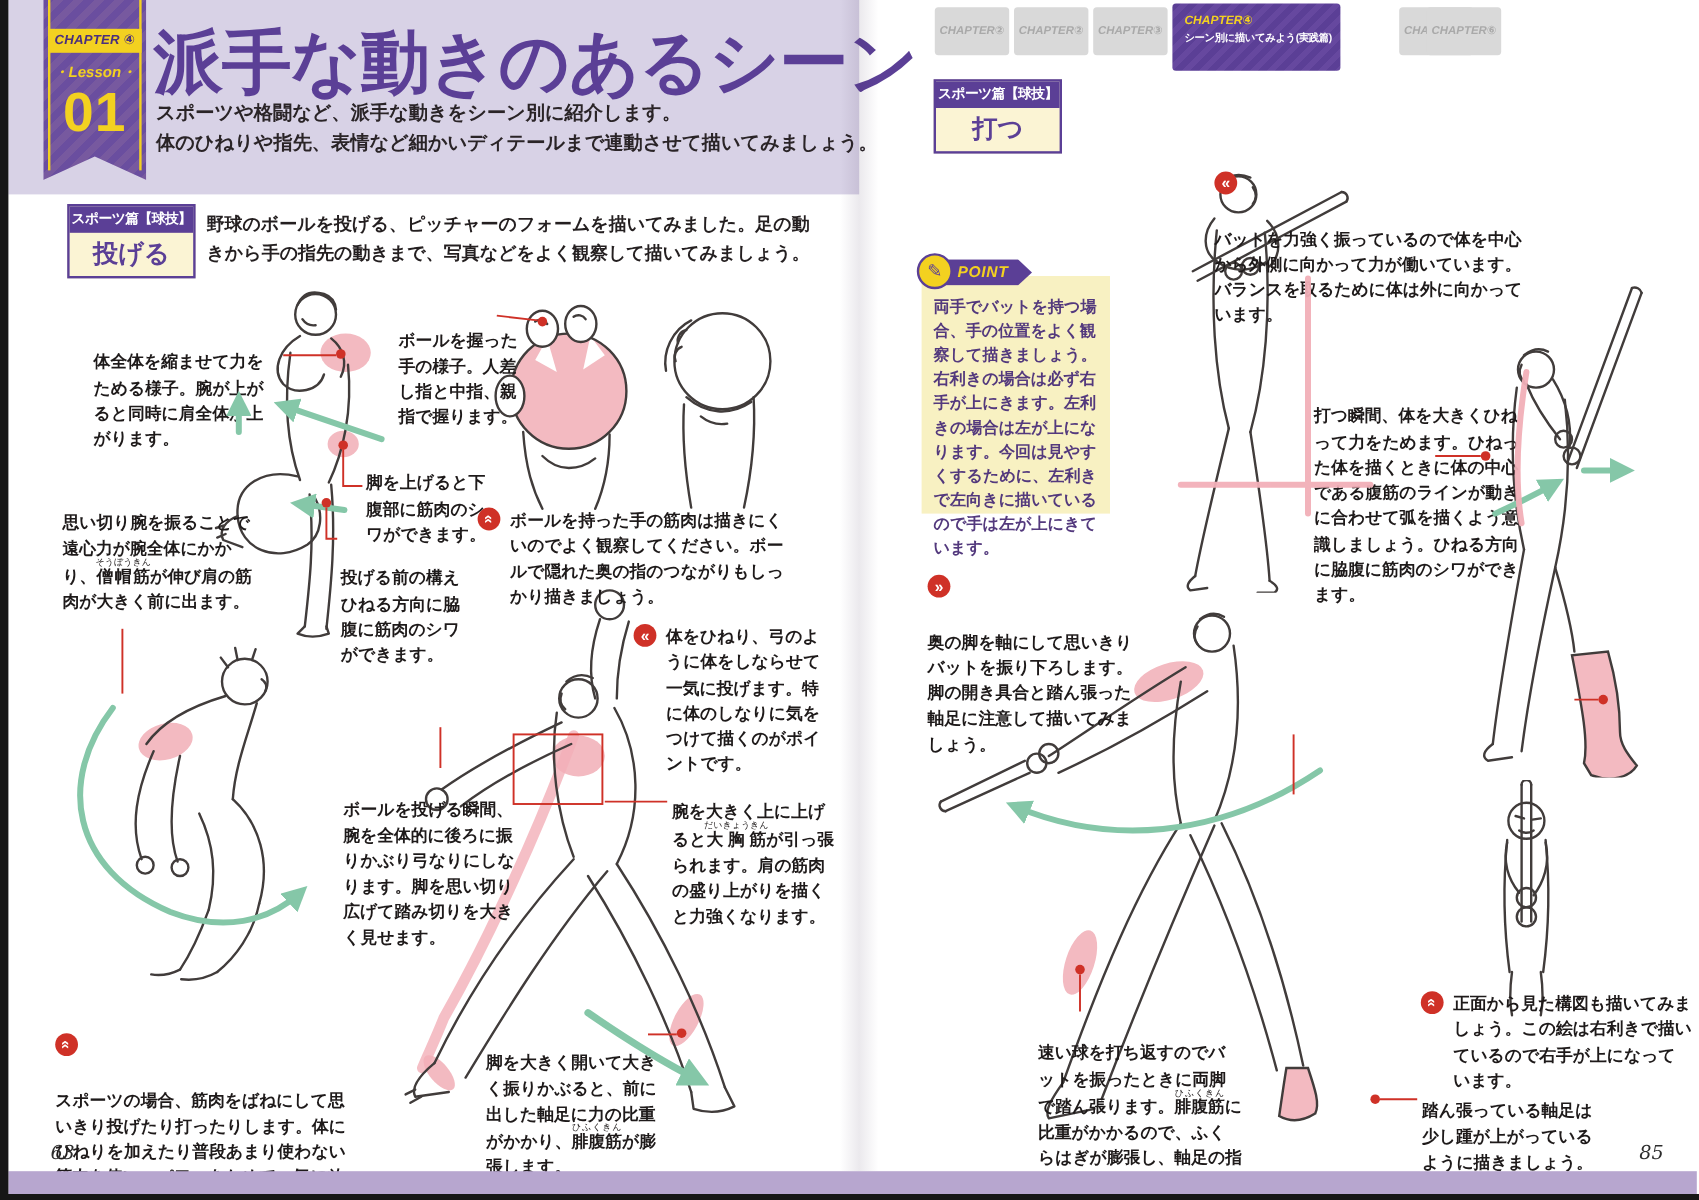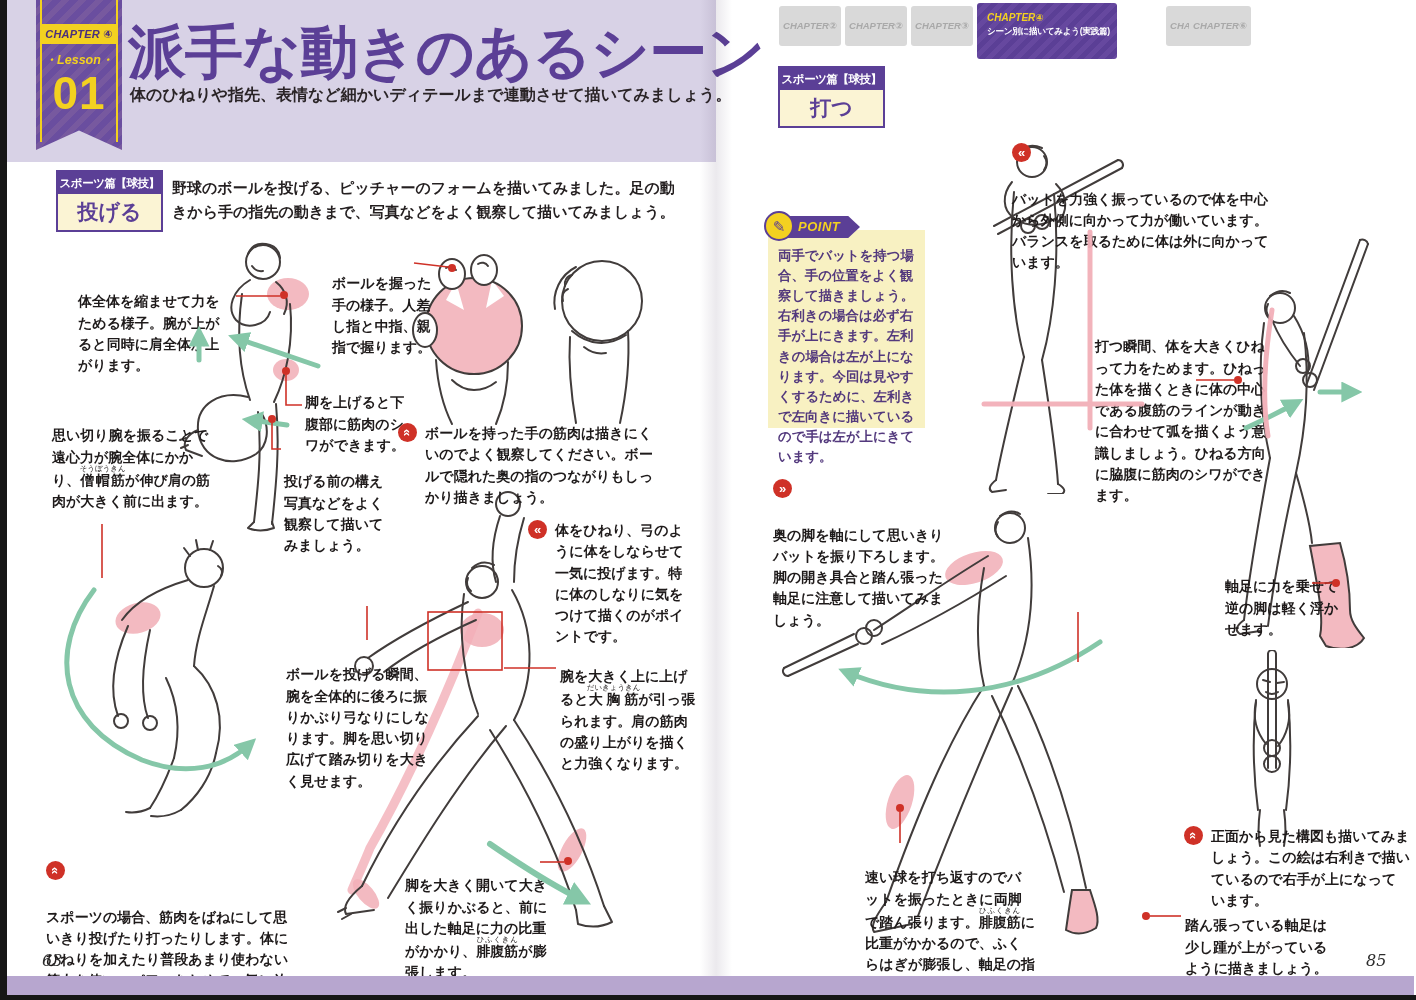--- a/index.html
+++ b/index.html
@@ -85,20 +85,21 @@
 
   <div class="badge">
     <div class="badge-inner"></div>
     <div class="badge-chapter">CHAPTER ④</div>
     <div class="badge-lesson">・Lesson・</div>
     <div class="badge-num">01</div>
   </div>
 
   <h1 class="lp-title">派手な動きのあるシーン</h1>
   <div class="lp-sub">
+    <span style="display:block">スポーツや格闘など、派手な動きをシーン別に紹介します。</span>
     <span style="display:block">体のひねりや指先、表情など細かいディテールまで連動させて描いてみましょう。</span>
   </div>
 
   <div class="seclabel" style="left:56px;top:170px">
     <span class="cat">スポーツ篇【球技】</span>
     <span class="act">投げる</span>
   </div>
   <p class="intro" style="left:172px;top:176px;width:506px">野球のボールを投げる、ピッチャーのフォームを描いてみました。足の動きから手の指先の動きまで、写真などをよく観察して描いてみましょう。</p>
 
   <div class="fig" style="left:158px;top:232px;width:190px;height:300px">
@@ -208,21 +209,21 @@
   </div>
 
   <div class="anno" style="left:78px;top:270px;width:152px">
     <span class="anno-text jp-ruby">体全体を縮ませて力をためる様子。腕が上がると同時に肩全体が上がります。</span></div>
   <div class="anno" style="left:332px;top:252px;width:104px">
     <span class="anno-text jp-ruby">ボールを握った手の様子。人差し指と中指、親指で握ります。</span></div>
   <div class="anno" style="left:305px;top:371px;width:106px">
     <span class="anno-text jp-ruby">脚を上げると下腹部に筋肉のシワができます。</span></div>
   <div class="anno" style="left:284px;top:450px;width:106px">
     <span class="anno-text jp-ruby">投げる前の構え
-写真などをよく観察して描いてみましょう。</span></div>
+ひねる方向に脇腹に筋肉のシワができます。</span></div>
   <div class="anno" style="left:52px;top:404px;width:162px">
     <span class="anno-text jp-ruby">思い切り腕を振ることで遠心力が腕全体にかかり、<ruby>僧帽筋<rt>そうぼうきん</rt></ruby>が伸び肩の筋肉が大きく前に出ます。</span></div>
   <div class="anno row" style="left:398px;top:423px;width:268px">
     <span class="chev"><span class="up">«</span></span>
     <span class="anno-text jp-ruby">ボールを持った手の筋肉は描きにくいのでよく観察してください。ボールで隠れた奥の指のつながりもしっかり描きましょう。</span></div>
   <div class="anno row" style="left:528px;top:520px;width:164px">
     <span class="chev">«</span>
     <span class="anno-text jp-ruby">体をひねり、弓のように体をしならせて一気に投げます。特に体のしなりに気をつけて描くのがポイントです。</span></div>
   <div class="anno" style="left:286px;top:643px;width:144px">
     <span class="anno-text jp-ruby">ボールを投げる瞬間、腕を全体的に後ろに振りかぶり弓なりにしなります。脚を思い切り広げて踏み切りを大きく見せます。</span></div>
@@ -356,22 +357,20 @@
   </div>
 
   <div class="anno" style="left:1012px;top:122px;width:268px">
     <span class="chev chev-top">«</span>
     <span class="anno-text jp-ruby">バットを力強く振っているので体を中心から外側に向かって力が働いています。バランスを取るために体は外に向かっています。</span></div>
   <div class="anno" style="left:1095px;top:315px;width:174px">
     <span class="anno-text jp-ruby">打つ瞬間、体を大きくひねって力をためます。ひねった体を描くときに体の中心である腹筋のラインが動きに合わせて弧を描くよう意識しましょう。ひねる方向に脇腹に筋肉のシワができます。</span></div>
   <div class="anno" style="left:773px;top:458px;width:180px">
     <span class="chev chev-top">»</span>
     <span class="anno-text jp-ruby">奥の脚を軸にして思いきりバットを振り下ろします。脚の開き具合と踏ん張った軸足に注意して描いてみましょう。</span></div>
-  <div class="anno" style="left:1225px;top:555px;width:126px">
-    <span class="anno-text jp-ruby">軸足に力を乗せて逆の脚は軽く浮かせます。</span></div>
   <div class="anno" style="left:865px;top:846px;width:170px">
     <span class="anno-text jp-ruby">速い球を打ち返すのでバットを振ったときに両脚で踏ん張ります。<ruby>腓腹筋<rt>ひふくきん</rt></ruby>に比重がかかるので、ふくらはぎが膨張し、軸足の指の先に力がこもり、踏み切ります。</span></div>
   <div class="anno row" style="left:1184px;top:826px;width:226px">
     <span class="chev"><span class="up">«</span></span>
     <span class="anno-text jp-ruby">正面から見た構図も描いてみましょう。この絵は右利きで描いているので右手が上になっています。</span></div>
   <div class="anno" style="left:1185px;top:894px;width:154px">
     <span class="anno-text jp-ruby">踏ん張っている軸足は少し踵が上がっているように描きましょう。</span></div>
 
   <div class="pagenum" style="left:1366px;top:951px">85</div>
 

